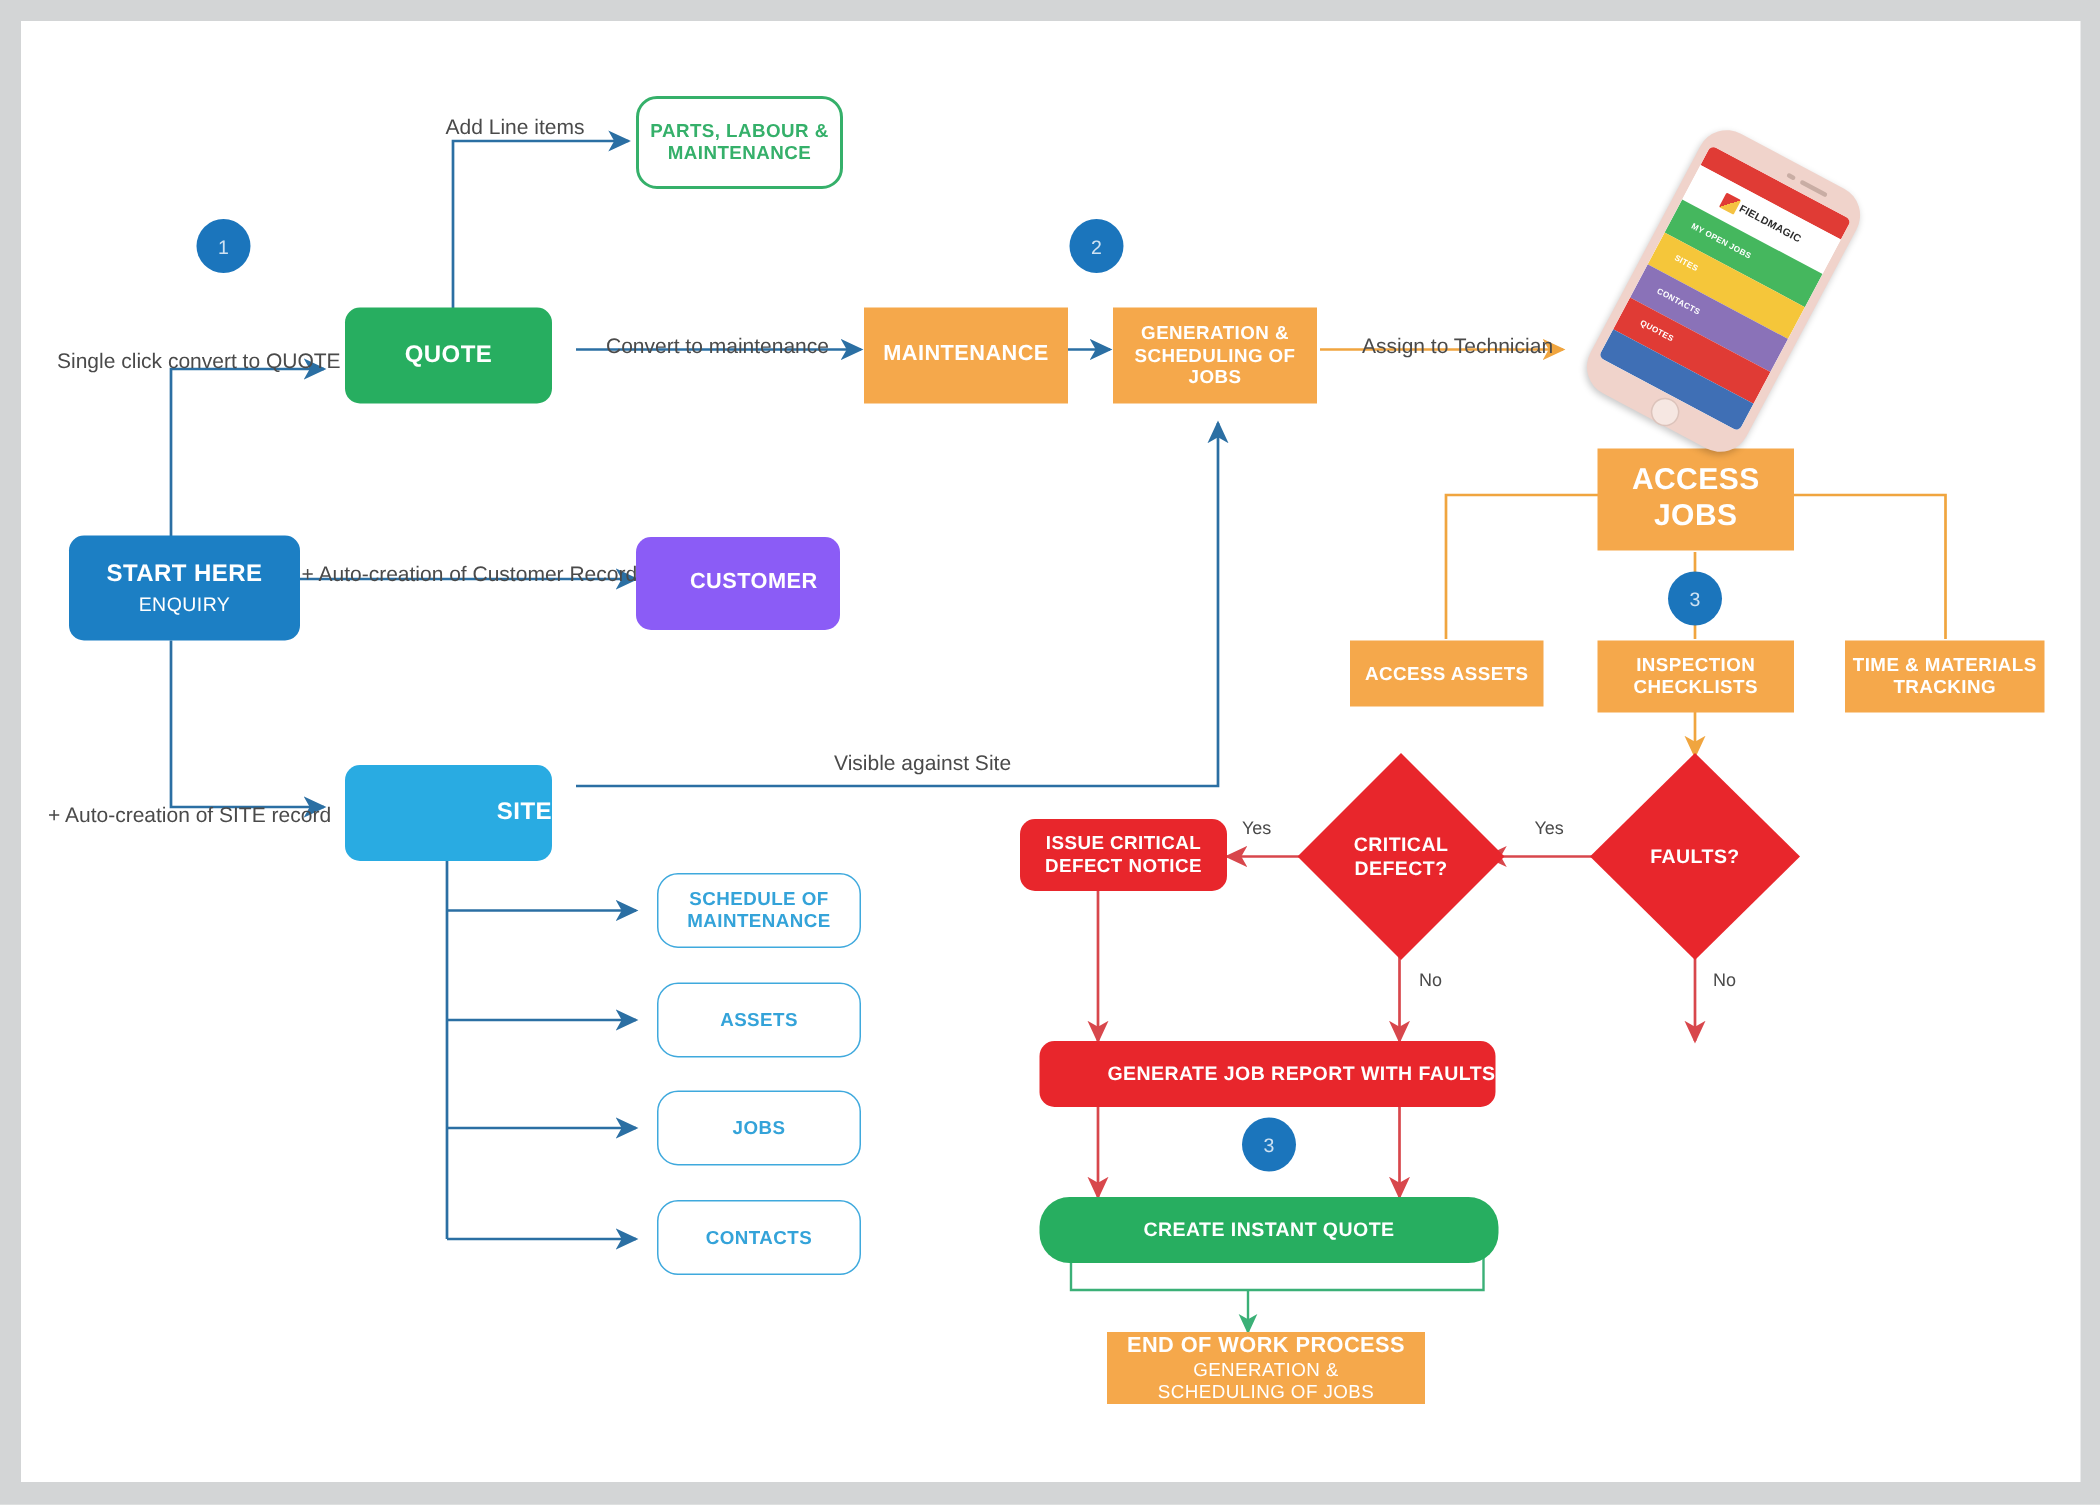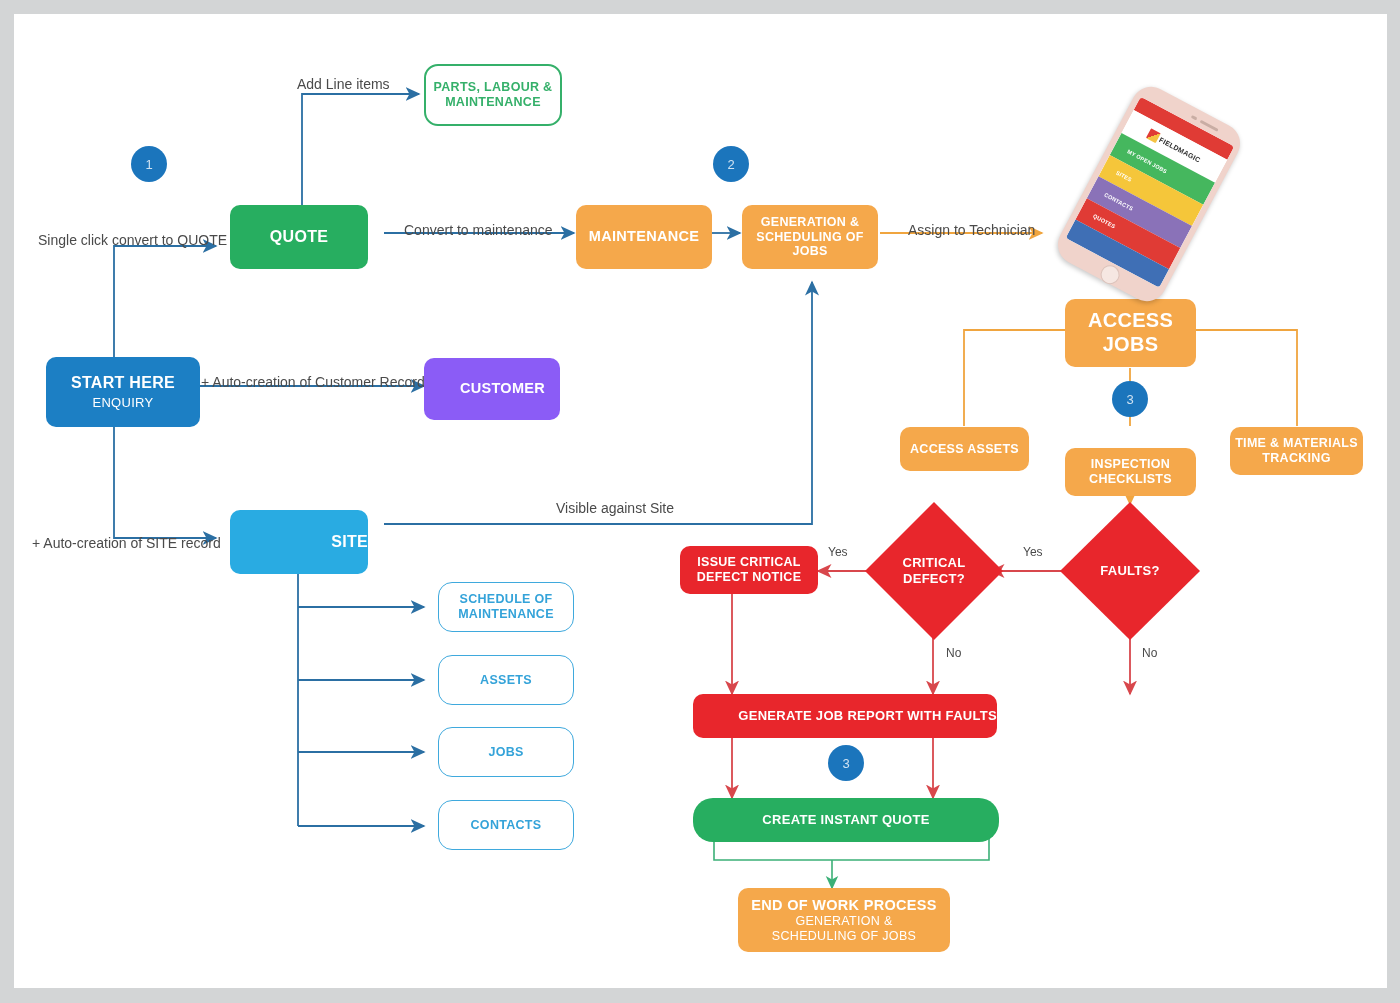--- a/index.html
+++ b/index.html
@@ -8,21 +8,21 @@
   #svgroot{position:absolute;left:0;top:0;width:1373px;height:974px;}
 
   .node{position:absolute;box-sizing:border-box;display:flex;flex-direction:column;
         align-items:center;justify-content:center;text-align:center;color:#fff;
         font-weight:bold;letter-spacing:.3px;line-height:1.18;}
   .node .sub{font-weight:normal;}
 
   .n-blue{background:#1c7fc4;border-radius:10px;}
   .n-ltblue{background:#29abe2;border-radius:10px;}
   .n-green{background:#27ae60;border-radius:10px;}
-  .n-orange{background:#f5a84b;border-radius:10px;}
+  .n-orange{background:#f5a84b;border-radius:0;}
   .n-purple{background:#8b5cf6;border-radius:10px;padding-left:21px;}
   .n-red{background:#e8262c;border-radius:10px;}
 
   .n-outline-green{background:#fff;border:2px solid #35b06a;border-radius:14px;color:#35b06a;}
   .n-outline-blue{background:#fff;border:1.6px solid #3fa9dd;border-radius:14px;color:#34a3d9;}
 
   .diamond{position:absolute;}
   .diamond .dshape{position:absolute;inset:0;background:#e8262c;
       clip-path:polygon(50% 0,100% 50%,50% 100%,0 50%);}
   .diamond .dlabel{position:absolute;inset:0;display:flex;align-items:center;
@@ -184,21 +184,21 @@
   </div>
 
   <div class="node n-orange" style="left:1051px;top:285px;width:131px;height:68px;font-size:20px;">
     <div>ACCESS JOBS</div>
   </div>
 
   <div class="node n-orange" style="left:886px;top:413px;width:129px;height:44px;font-size:12.5px;">
     <div>ACCESS ASSETS</div>
   </div>
 
-  <div class="node n-orange" style="left:1051px;top:413px;width:131px;height:48px;font-size:12.5px;margin-top:21px;">
+  <div class="node n-orange" style="left:1051px;top:413px;width:131px;height:48px;font-size:12.5px;">
     <div>INSPECTION</div>
     <div>CHECKLISTS</div>
   </div>
 
   <div class="node n-orange" style="left:1216px;top:413px;width:133px;height:48px;font-size:12.5px;">
     <div>TIME &amp; MATERIALS</div>
     <div>TRACKING</div>
   </div>
 
   <div class="diamond" style="left:1046px;top:488px;width:140px;height:138px;">
@@ -223,21 +223,21 @@
 
   <div class="node n-red" style="left:679px;top:680px;width:304px;height:44px;font-size:13px;align-items:flex-end;">
     <div>GENERATE JOB REPORT WITH FAULTS</div>
   </div>
 
 
   <div class="node n-green" style="left:679px;top:784px;width:306px;height:44px;font-size:13px;border-radius:20px;">
     <div>CREATE INSTANT QUOTE</div>
   </div>
 
-  <div class="node n-orange" style="left:724px;top:874px;width:212px;height:64px;font-size:14.5px;">
+  <div class="node n-orange" style="left:724px;top:874px;width:212px;height:48px;font-size:14.5px;">
     <div>END OF WORK PROCESS</div>
     <div class="sub" style="font-size:12.5px;">GENERATION &amp;</div>
     <div class="sub" style="font-size:12.5px;">SCHEDULING OF JOBS</div>
   </div>
 
   <div class="badge" style="left:117px;top:132px;">
     <span>1</span>
     </div>
   <div class="badge" style="left:699px;top:132px;">
     <span>2</span>

